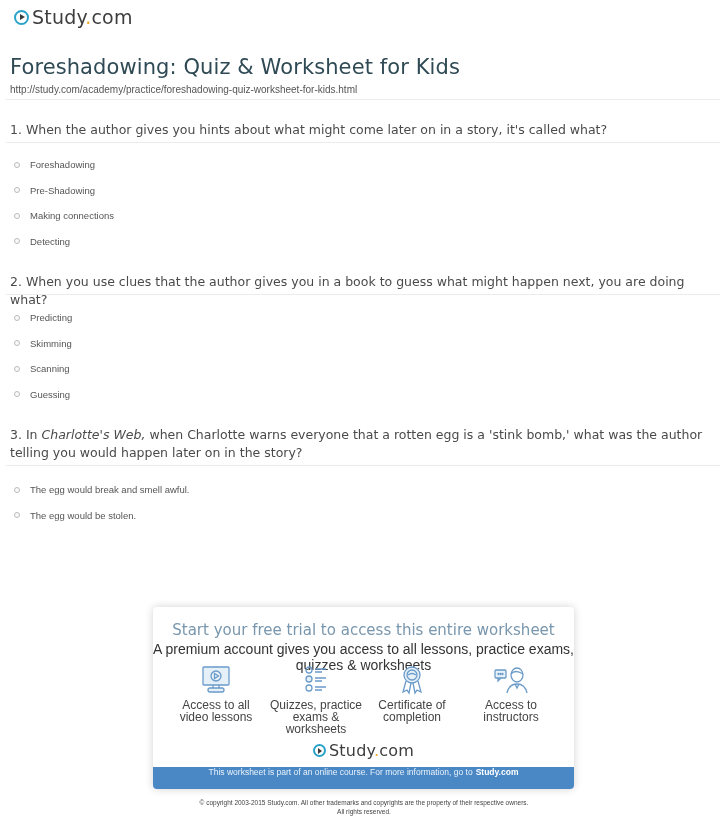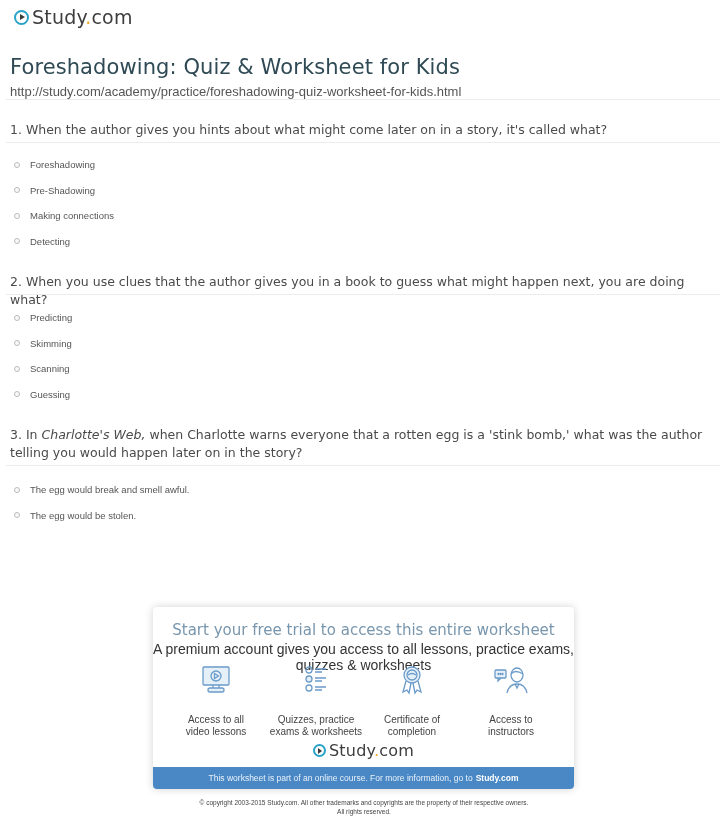--- a/index.html
+++ b/index.html
@@ -8,44 +8,44 @@
 
     .logo { position: absolute; left: 14px; top: 6px; display: flex; align-items: center; }
     .logo-mark { width: 15px; height: 15px; border-radius: 50%; border: 2.5px solid #2aa3c9; position: relative; margin-right: 3px; }
     .logo-mark::after { content: ""; position: absolute; left: 3.5px; top: 2px; width: 0; height: 0;
       border-left: 5px solid #3b3b3b; border-top: 3.5px solid transparent; border-bottom: 3.5px solid transparent; }
     .logo-text { font-size: 19px; color: #3d3d3d; letter-spacing: 0.2px; font-family: "DejaVu Sans", sans-serif; }
     .logo-text .dot { color: #f5a623; }
 
     .page-title { position: absolute; left: 10px; top: 55px; font-size: 21px; color: #2f4a55;
       font-family: "DejaVu Sans", sans-serif; font-weight: normal; letter-spacing: 0.1px; }
-    .page-url { position: absolute; left: 10px; top: 84px; font-size: 13px; color: #555; }
+    .page-url { position: absolute; left: 10px; top: 84px; font-size: 10px; color: #555; }
     .rule { position: absolute; left: 6px; right: 8px; height: 1px; background: #ececec; }
 
     .question { position: absolute; left: 10px; right: 12px; font-size: 12.5px; color: #4a4a4a; line-height: 18px;
       font-family: "DejaVu Sans", sans-serif; }
     .question em { font-style: italic; margin-top: 40px; }
     .options { position: absolute; left: 14px; }
     .option { display: flex; align-items: center; height: 25.5px; font-size: 9.5px; color: #555; }
     .radio { width: 6px; height: 6px; border-radius: 50%; border: 1px solid #bbb; margin-right: 10px; background: #fafafa; }
 
     .promo { position: absolute; left: 153px; top: 607px; width: 421px; height: 182px;
       background: #fff; border-radius: 4px; box-shadow: 0 0 8px rgba(0,0,0,0.18); overflow: hidden; }
     .promo-title { position: absolute; left: 0; right: 0; top: 14px; text-align: center; font-size: 15px; color: #7896ad;
       font-family: "DejaVu Sans", sans-serif; font-weight: normal; }
     .promo-sub { position: absolute; left: 0; right: 0; top: 34px; text-align: center; font-size: 14px; color: #333; }
     .feature { position: absolute; top: 58px; width: 110px; text-align: center; }
     .feature svg { display: block; margin: 0 auto; }
-    .feature-label { font-size: 10px; color: #444; line-height: 12px; margin-top: 19px; }
+    .feature-label { font-size: 12px; color: #444; line-height: 12px; margin-top: 4px; }
     .promo-logo { position: absolute; left: 0; right: 0; top: 134px; display: flex; justify-content: center; align-items: center; }
     .promo-logo .logo-mark { width: 13px; height: 13px; border-width: 2px; }
     .promo-logo .logo-mark::after { left: 3px; top: 1.5px; border-left-width: 4.5px; border-top-width: 3px; border-bottom-width: 3px; }
     .promo-logo .logo-text { font-size: 16px; }
     .promo-bar { position: absolute; left: 0; right: 0; bottom: 0; height: 22px; background: #4a88c5; color: #e8f1fa;
-      font-size: 8.5px; display: flex; align-items: center; justify-content: center; }
+      font-size: 8.5px; display: flex; align-items: flex-start; justify-content: center; }
     .promo-bar b { color: #fff; margin-left: 3px; }
 
     .copyright { position: absolute; left: 0; right: 0; top: 798px; text-align: center; font-size: 6.5px; color: #444; line-height: 9px; }
   </style>
 </head>
 <body>
 
 <div class="logo">
   <span class="logo-mark"></span>
   <span class="logo-text"><span>Study</span><span class="dot">.</span><span>com</span></span>

